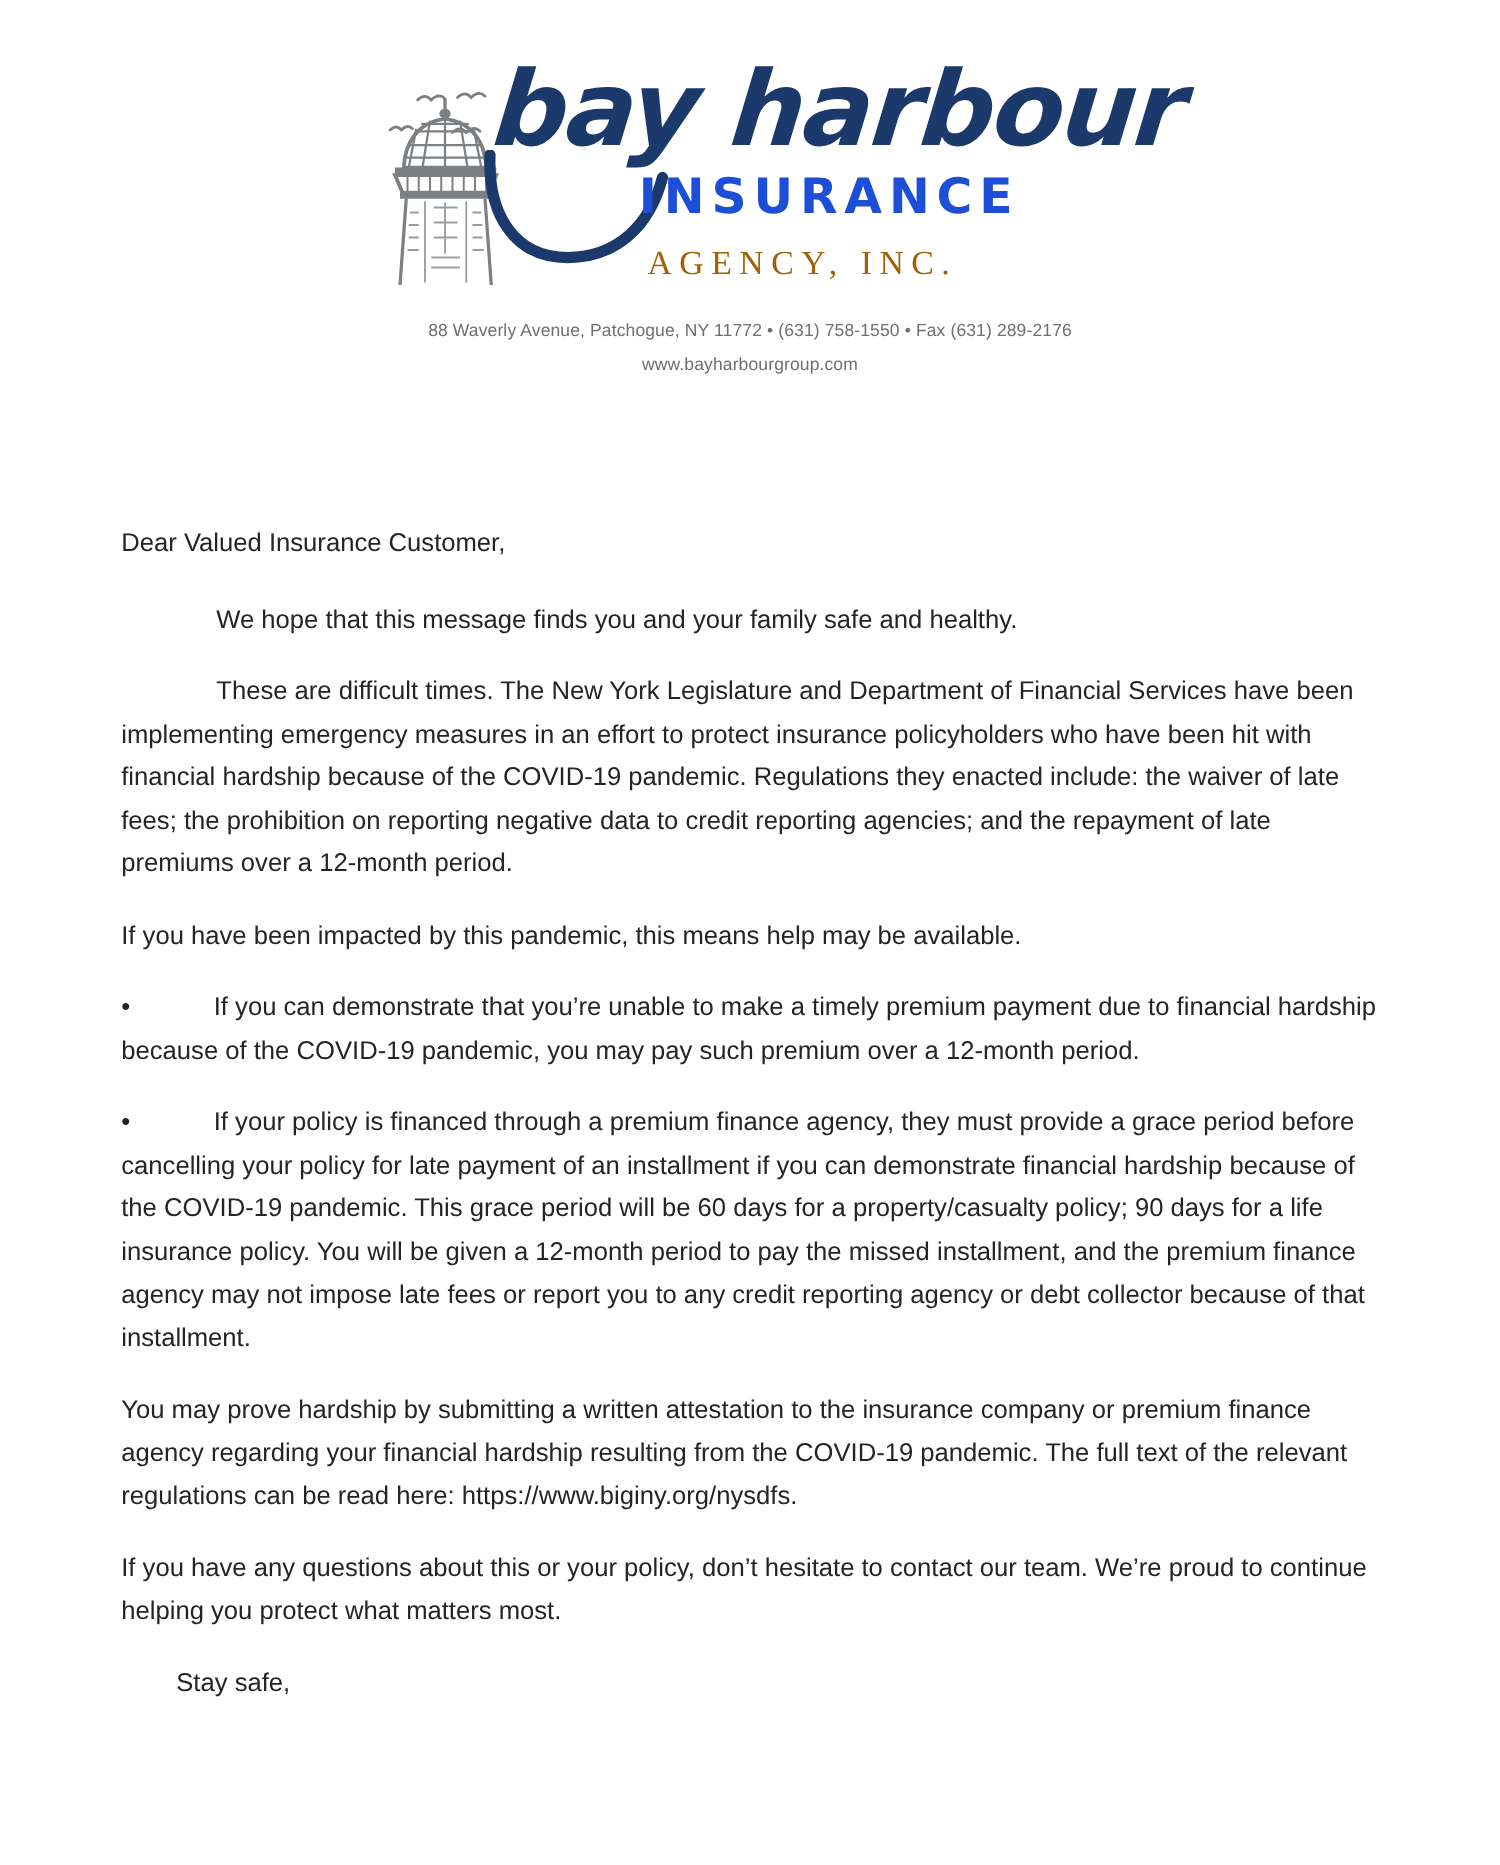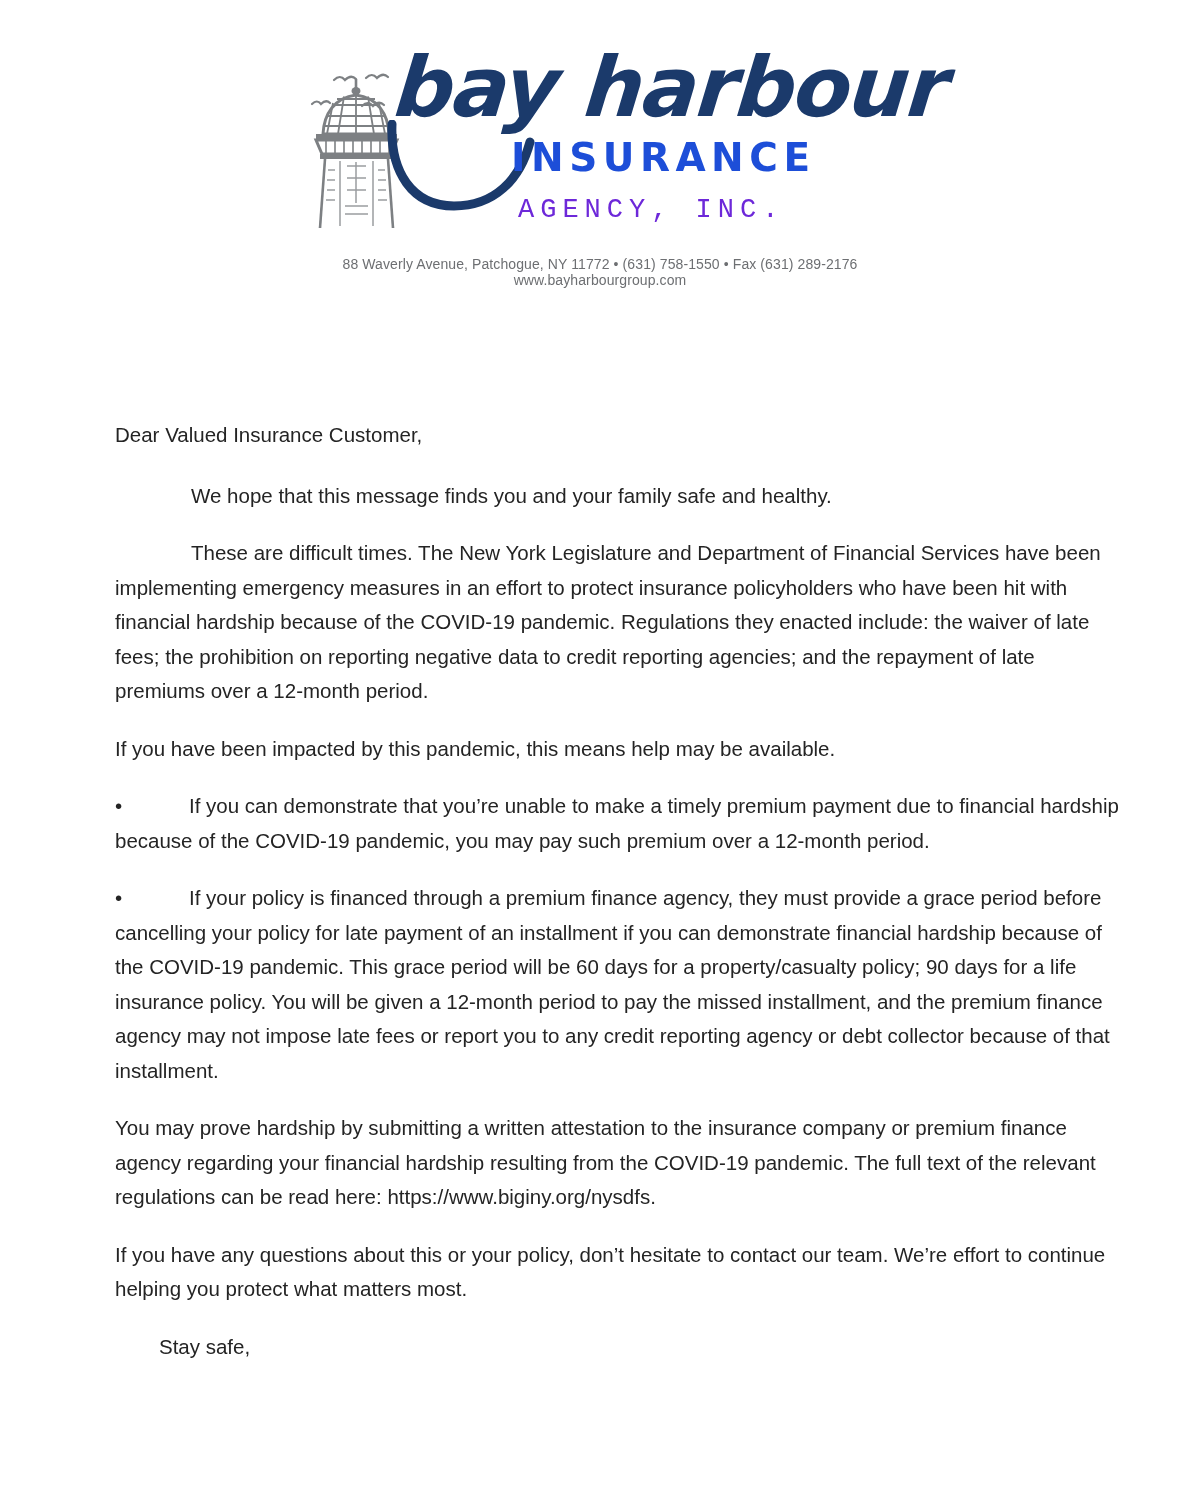--- a/index.html
+++ b/index.html
@@ -74,52 +74,52 @@
     font-size: 39px;
     line-height: 1;
     letter-spacing: 5.5px;
     color: #1d4ed8;
     white-space: nowrap;
   }
   .agency-line {
     position: absolute;
     left: 122px;
     top: 155px;
-    font-family: Liberation Mono, monospace;
+    font-family: Liberation Serif, serif;
     font-weight: 400;
     font-size: 27px;
     line-height: 1;
     letter-spacing: 6px;
-    color: #6d28d9;
+    color: #a16207;
     white-space: nowrap;
   }
   .swoosh {
     position: absolute;
     left: -14px;
     top: 78px;
     width: 160px;
     height: 110px;
     pointer-events: none;
   }
 
   .contact-line,
   .website-line {
     text-align: center;
     color: #6d6f72;
     font-family: "Liberation Sans", sans-serif;
     font-size: 14px;
     letter-spacing: 0.1px;
   }
   .contact-line { margin-top: 14px; }
-  .website-line { }
+  .website-line { margin-top: 11px; }
 
   
   .letter-body {
     position: absolute;
-    left: 115px;
+    left: 97px;
     top: 418px;
     width: 1010px;
   }
   .para {
     font-family: "Liberation Sans", sans-serif;
     font-size: 20.5px;
     line-height: 34.5px;
     color: #242424;
     margin: 0 0 23px 0;
     text-align: left;
@@ -238,19 +238,19 @@
     <p class="para bulleted">
       <span class="bullet-glyph">•</span><span>If you can demonstrate that you’re unable to make a timely premium payment due to financial hardship because of the COVID-19 pandemic, you may pay such premium over a 12-month period.</span>
     </p>
 
     <p class="para bulleted">
       <span class="bullet-glyph">•</span><span>If your policy is financed through a premium finance agency, they must provide a grace period before cancelling your policy for late payment of an installment if you can demonstrate financial hardship because of the COVID-19 pandemic. This grace period will be 60 days for a property/casualty policy; 90 days for a life insurance policy.  You will be given a 12-month period to pay the missed installment, and the premium finance agency may not impose late fees or  report you to any credit reporting agency or debt collector because of that installment.</span>
     </p>
 
     <p class="para">You may prove hardship by submitting a written attestation to the insurance company or premium finance agency regarding your financial hardship resulting from the COVID-19 pandemic.  The full text of the relevant regulations can be read here: https://www.biginy.org/nysdfs.</p>
 
-    <p class="para">If you have any questions about this or your policy, don’t hesitate to contact our team. We’re effort to continue helping you protect what matters most.</p>
+    <p class="para">If you have any questions about this or your policy, don’t hesitate to contact our team. We’re proud to continue helping you protect what matters most.</p>
 
     <p class="para sign-off">Stay safe,</p>
 
   </div>
 
 </div>
 
 </body></html>

